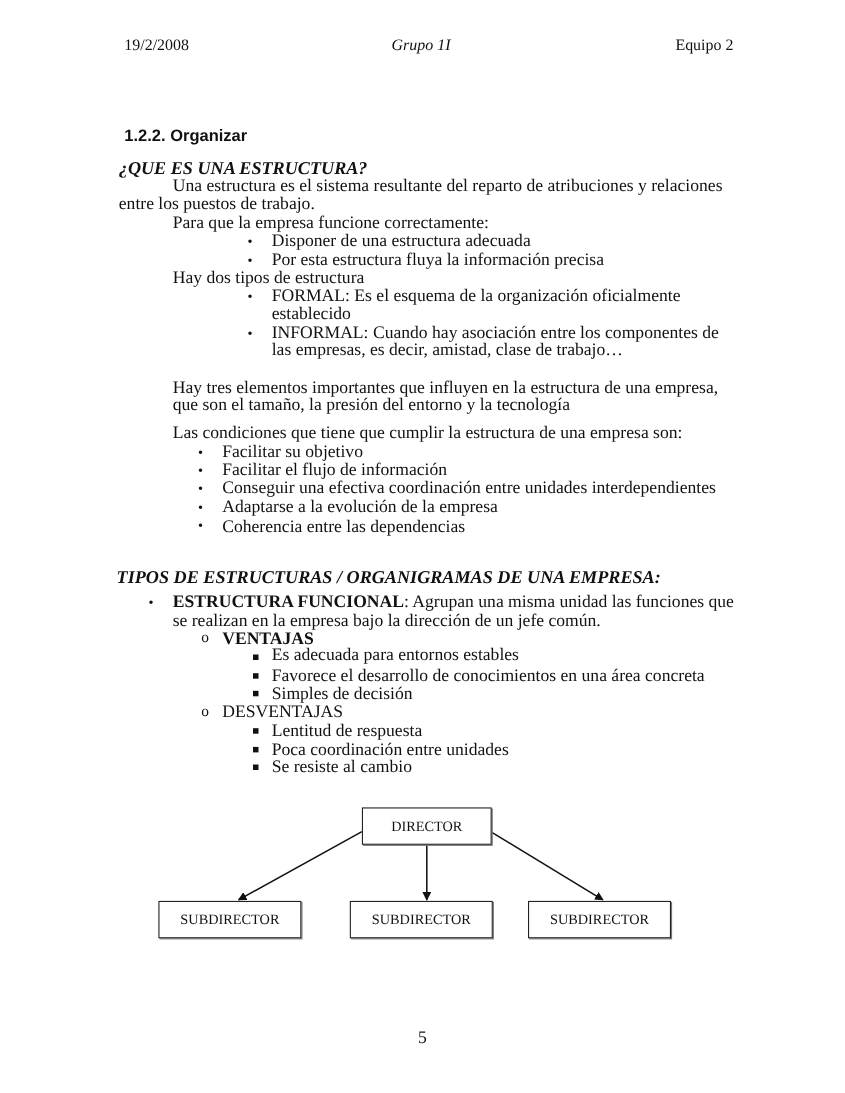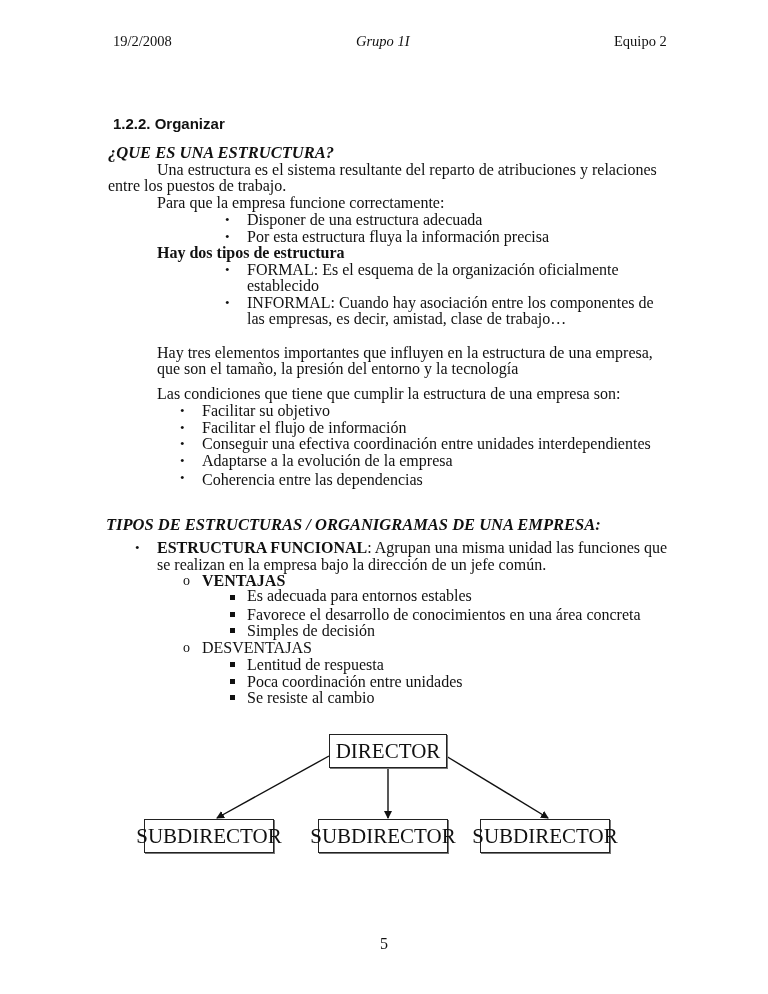--- a/index.html
+++ b/index.html
@@ -8,21 +8,21 @@
   .abs { position: absolute; white-space: nowrap; }
   .hdr { font-size: 14.5px; top: 33px; }
   .sec-title { font-family: "Liberation Sans", sans-serif; font-weight: bold; font-size: 15px; left: 113px; top: 115px; }
   .h-italic { font-style: italic; font-weight: bold; font-size: 16.5px; }
   .txt { font-size: 16px; line-height: 16.5px; }
   .just { white-space: normal; text-align: justify; text-align-last: left; }
   .bullet { position: absolute; font-size: 13px; }
   .sq { position: absolute; width: 5px; height: 5px; background: #111; }
   .circ { position: absolute; font-size: 14px; }
   .box { position: absolute; border: 1px solid #222; box-shadow: 1px 1px 0 #777; background: #fff;
-         font-size: 21px; display: flex; align-items: center; justify-content: center; }
+         font-size: 13px; display: flex; align-items: center; justify-content: center; }
   .diagram { position: absolute; left: 0; top: 0; width: 768px; height: 994px; pointer-events: none; }
 </style>
 </head>
 <body>
 
 <div class="abs hdr" style="left:113px;">19/2/2008</div>
 <div class="abs hdr" style="left:356px;font-style:italic;">Grupo 1I</div>
 <div class="abs hdr" style="left:614px;">Equipo 2</div>
 
 <div class="abs sec-title">1.2.2. Organizar</div>
@@ -30,21 +30,21 @@
 <div class="abs h-italic" style="left:108px; top:143px;">¿QUE ES UNA ESTRUCTURA?</div>
 <div class="abs txt" style="left:157px; top:162px;">Una estructura es el sistema resultante del reparto de atribuciones y relaciones</div>
 <div class="abs txt" style="left:108px; top:178px;">entre los puestos de trabajo.</div>
 <div class="abs txt" style="left:157px; top:195px;">Para que la empresa funcione correctamente:</div>
 
 <span class="bullet" style="left:225px; top:212px;">•</span>
 <div class="abs txt" style="left:247px; top:212px;">Disponer de una estructura adecuada</div>
 <span class="bullet" style="left:225px; top:229px;">•</span>
 <div class="abs txt" style="left:247px; top:229px;">Por esta estructura fluya la información precisa</div>
 
-<div class="abs txt" style="left:157px; top:245px;font-weight:bold;">Hay dos tipos de estructura</div>
+<div class="abs txt" style="left:157px; top:245px;">Hay dos tipos de estructura</div>
 
 <span class="bullet" style="left:225px; top:262px;">•</span>
 <div class="abs txt just" style="left:247px; top:262px; width:416px;">FORMAL: Es el esquema de la organización oficialmente</div>
 <div class="abs txt" style="left:247px; top:278px;">establecido</div>
 <span class="bullet" style="left:225px; top:295px;">•</span>
 <div class="abs txt just" style="left:247px; top:295px; width:416px;">INFORMAL: Cuando hay asociación entre los componentes de</div>
 <div class="abs txt" style="left:247px; top:311px;">las empresas, es decir, amistad, clase de trabajo…</div>
 
 <div class="abs txt just" style="left:157px; top:345px; width:506px;">Hay tres elementos importantes que influyen en la estructura de una empresa,</div>
 <div class="abs txt" style="left:157px; top:361px;">que son el tamaño, la presión del entorno y la tecnología</div>

